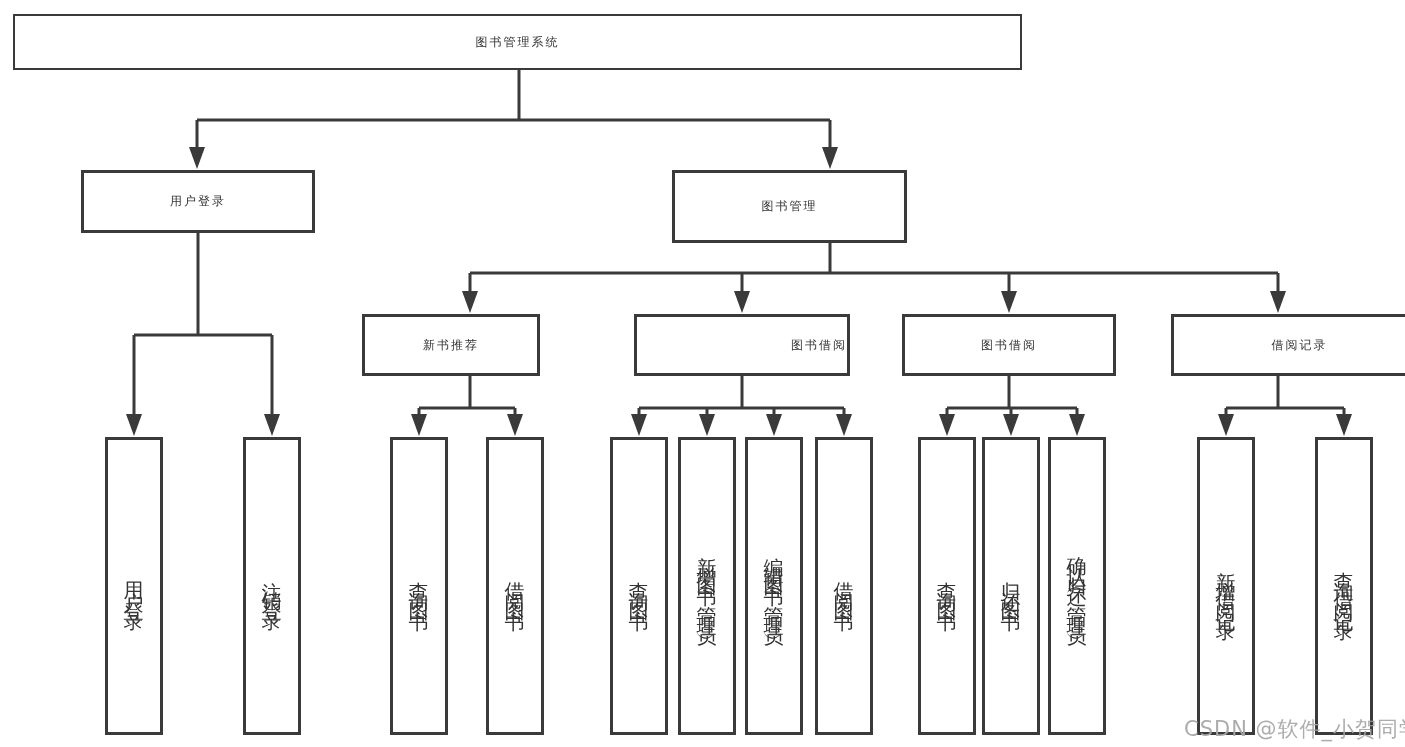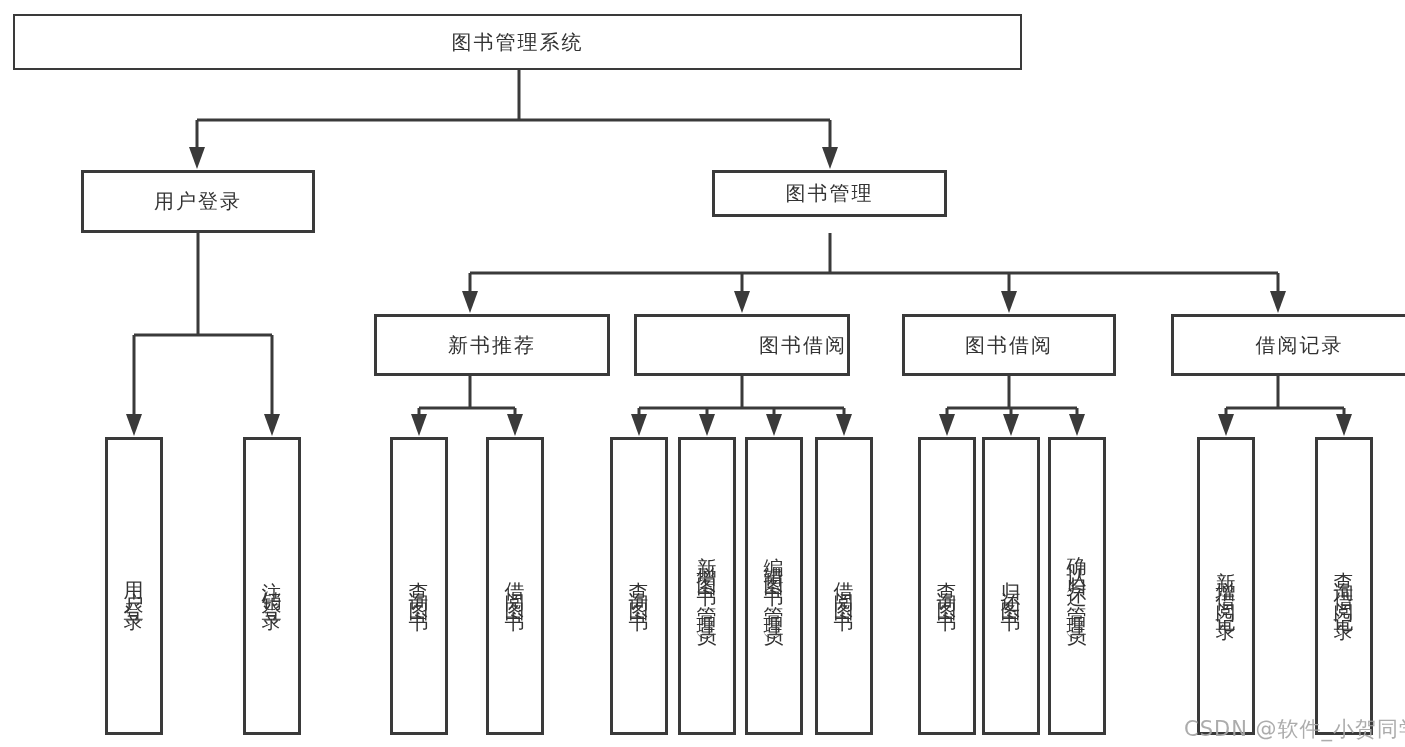--- a/index.html
+++ b/index.html
@@ -21,21 +21,21 @@
     position: absolute;
     background: #ffffff;
     border: 3px solid #3a3a3a;
     display: flex;
     align-items: center;
     justify-content: center;
     color: #333333;
   }
   .node.thin { border-width: 2px; }
   .node .lbl {
-    font-size: 20px;
+    font-size: 12px;
     letter-spacing: 2px;
     white-space: nowrap;
     color: #333333;
   }
   .node.v .lbl {
     writing-mode: vertical-rl;
     text-orientation: mixed;
     font-size: 20px;
     letter-spacing: 10px;
     line-height: 1;
@@ -88,25 +88,25 @@
     </g>
   </svg>
 
   <div class="node thin" style="left:13px; top:14px; width:1009px; height:56px;">
     <span class="lbl">图书管理系统</span>
   </div>
 
   <div class="node" style="left:81px; top:170px; width:234px; height:63px;">
     <span class="lbl">用户登录</span>
   </div>
-  <div class="node" style="left:712px; top:170px; width:235px; height:47px;justify-content:center;">
+  <div class="node" style="left:672px; top:170px; width:235px; height:73px;justify-content:center;">
     <span class="lbl">图书管理</span>
   </div>
 
-  <div class="node" style="left:374px; top:314px; width:236px; height:62px;">
+  <div class="node" style="left:362px; top:314px; width:178px; height:62px;">
     <span class="lbl">新书推荐</span>
   </div>
   <div class="node" style="left:634px; top:314px; width:216px; height:62px;justify-content:flex-end;">
     <span class="lbl">图书借阅</span>
   </div>
   <div class="node" style="left:902px; top:314px; width:214px; height:62px;">
     <span class="lbl">图书借阅</span>
   </div>
   <div class="node" style="left:1171px; top:314px; width:257px; height:62px;">
     <span class="lbl">借阅记录</span>

